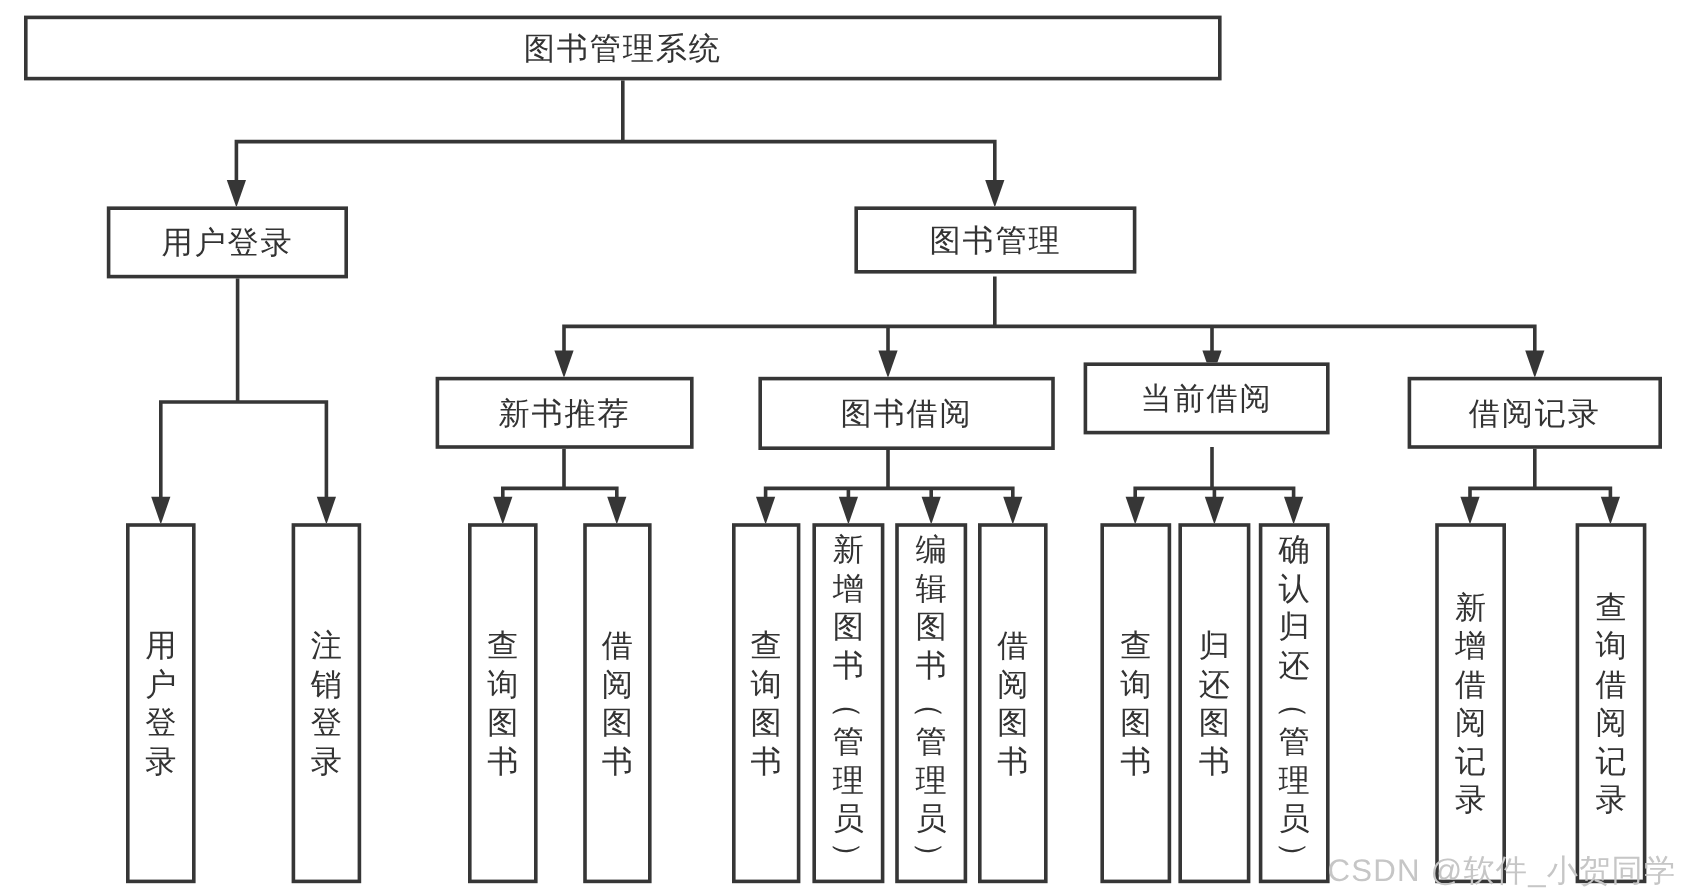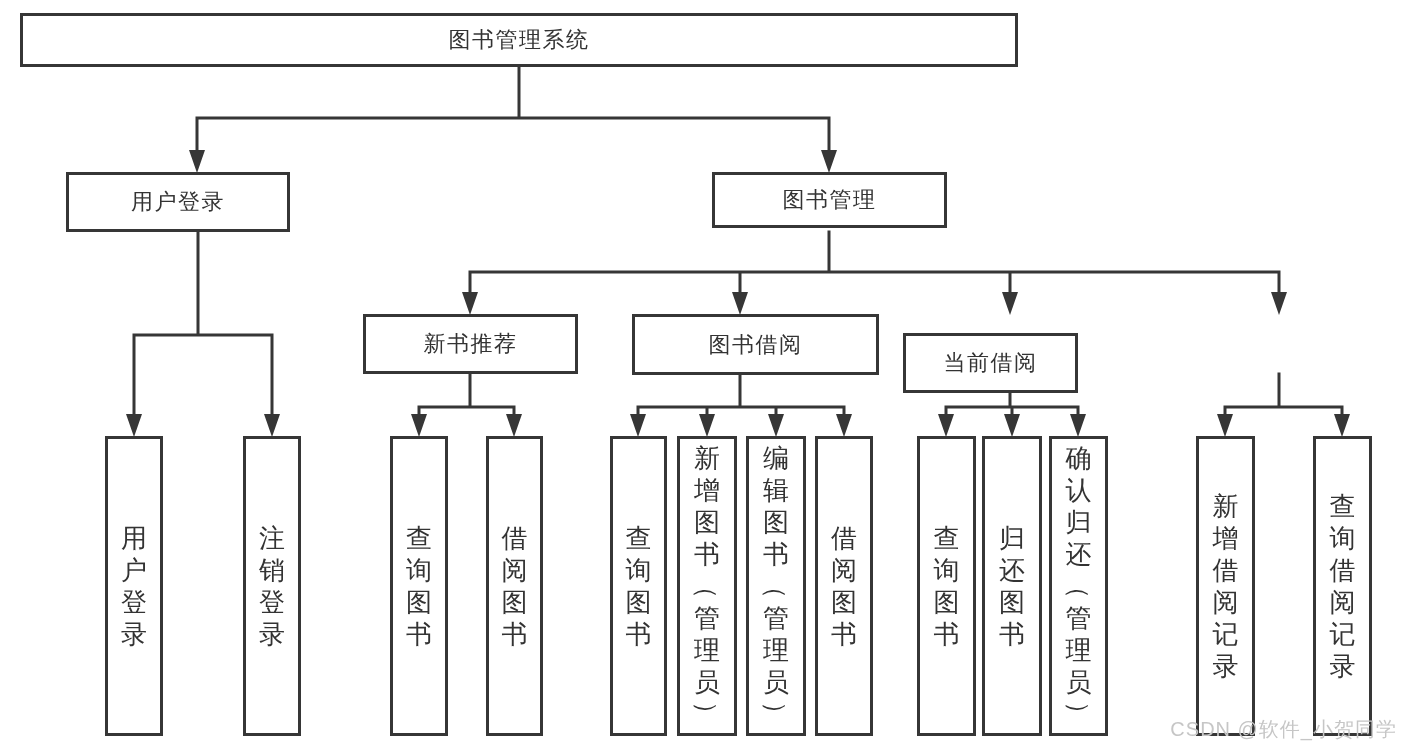--- a/index.html
+++ b/index.html
@@ -5,30 +5,30 @@
   html,body{margin:0;padding:0;background:#ffffff;}
   .stage{
     position:relative;width:1405px;height:747px;background:#ffffff;
     font-family:"Liberation Sans","DejaVu Sans",sans-serif;overflow:hidden;
   }
   svg.connectors{position:absolute;left:0;top:0;width:1405px;height:747px;}
   .box{
     position:absolute;box-sizing:border-box;background:#ffffff;
     border:3px solid #363636;color:#333333;
     display:flex;align-items:center;justify-content:center;
-    font-size:22px;letter-spacing:1.5px;white-space:nowrap;
+    font-size:26px;letter-spacing:1.5px;white-space:nowrap;
   }
   .leaf{
     flex-direction:column;font-size:26px;letter-spacing:0;
   }
   .leaf span{display:block;height:32px;line-height:32px;text-align:center;}
   .leaf span.rotchar{transform:rotate(90deg);}
   .watermark{
     position:absolute;right:8px;bottom:4px;
-    font-size:20px;color:#c6c6c6;letter-spacing:1px;z-index:5;margin-left:44px;
+    font-size:26px;color:#c6c6c6;letter-spacing:1px;z-index:5;margin-left:44px;
   }
 </style>
 </head>
 <body>
 
 <div class="stage">
 
   <svg class="connectors" viewBox="0 0 1405 747">
     <path d="
       M519 66 V118 M197 118 H829 M197 118 V152 M829 118 V152
@@ -56,26 +56,27 @@
       <polygon points="938,414 954,414 946,437"></polygon>
       <polygon points="1004,414 1020,414 1012,437"></polygon>
       <polygon points="1070,414 1086,414 1078,437"></polygon>
       <polygon points="1217,414 1233,414 1225,437"></polygon>
       <polygon points="1334,414 1350,414 1342,437"></polygon>
     </g>
   </svg>
 
   <div class="box" style="left:20px;top:13px;width:998px;height:54px">图书管理系统</div>
 
-  <div class="box" style="left:66px;top:172px;width:224px;height:60px">用户登录</div>
+  <div class="box" style="left:89px;top:172px;width:201px;height:60px">用户登录</div>
   <div class="box" style="left:712px;top:172px;width:235px;height:56px">图书管理</div>
 
   <div class="box" style="left:363px;top:314px;width:215px;height:60px">新书推荐</div>
   <div class="box" style="left:632px;top:314px;width:247px;height:61px">图书借阅</div>
-  <div class="box" style="left:903px;top:333px;width:175px;height:60px">当前借阅</div>
+  <div class="box" style="left:903px;top:302px;width:205px;height:60px">当前借阅</div>
+  <div class="box" style="left:1173px;top:314px;width:212px;height:60px">借阅记录</div>
 
   <div class="box leaf" style="left:105px;top:436px;width:58px;height:300px">
       <span>用</span>
       <span>户</span>
       <span>登</span>
       <span>录</span>
     </div>
   <div class="box leaf" style="left:243px;top:436px;width:58px;height:300px">
       <span>注</span>
       <span>销</span>

